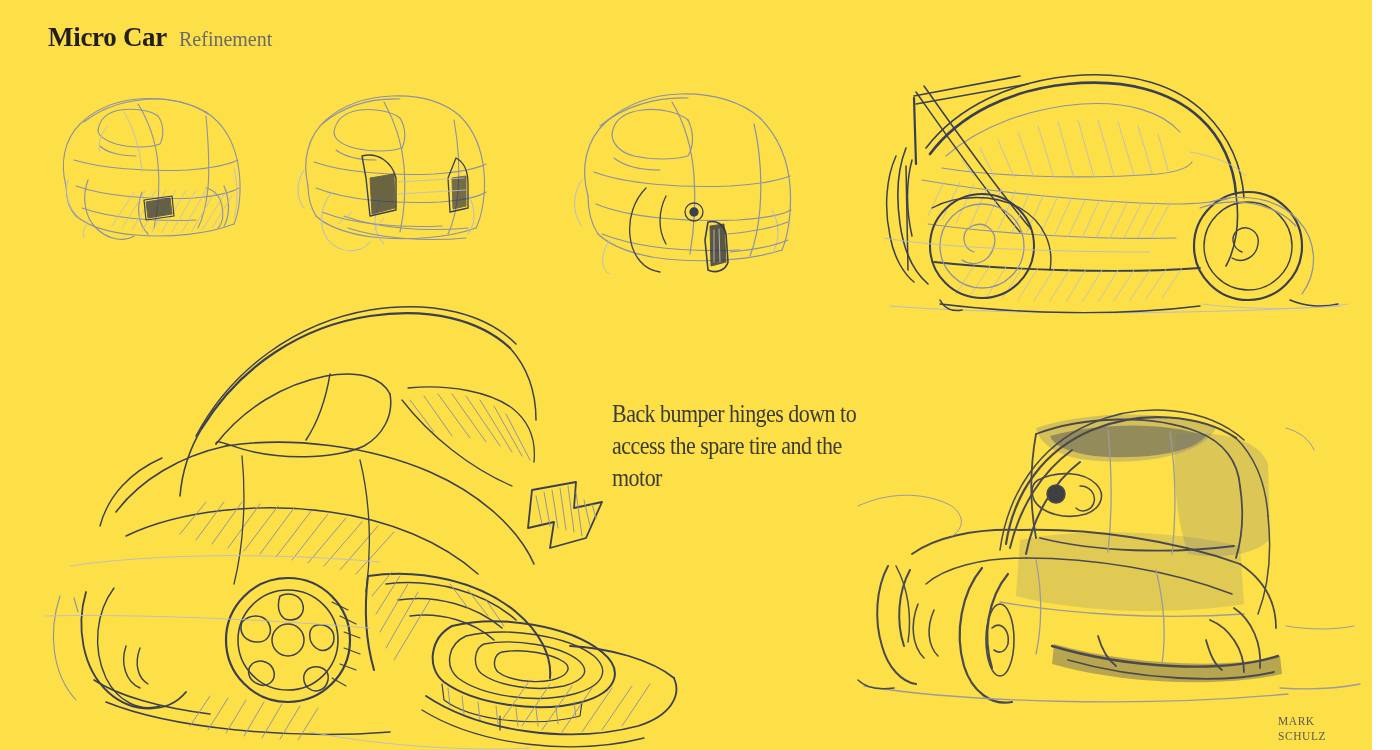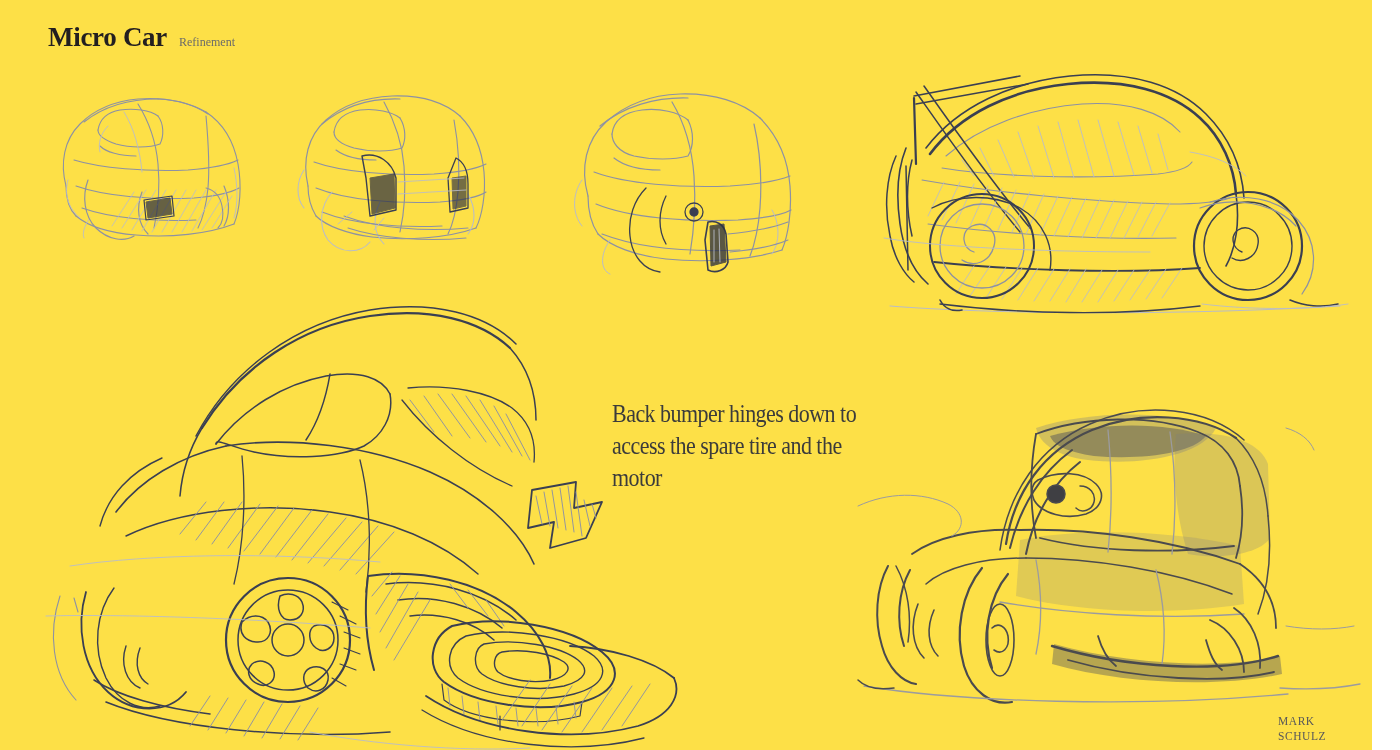--- a/index.html
+++ b/index.html
@@ -25,21 +25,21 @@
     gap: 12px;
     white-space: nowrap;
   }
   #title-main {
     font-size: 27px;
     font-weight: bold;
     color: #231f20;
     letter-spacing: -0.3px;
   }
   #title-sub {
-    font-size: 12px;
+    font-size: 20px;
     font-weight: normal;
     color: #6a6a6a;
     letter-spacing: 0px;
   }
   
   #annotation {
     position: absolute;
     left: 612px;
     top: 398px;
     width: 300px;

